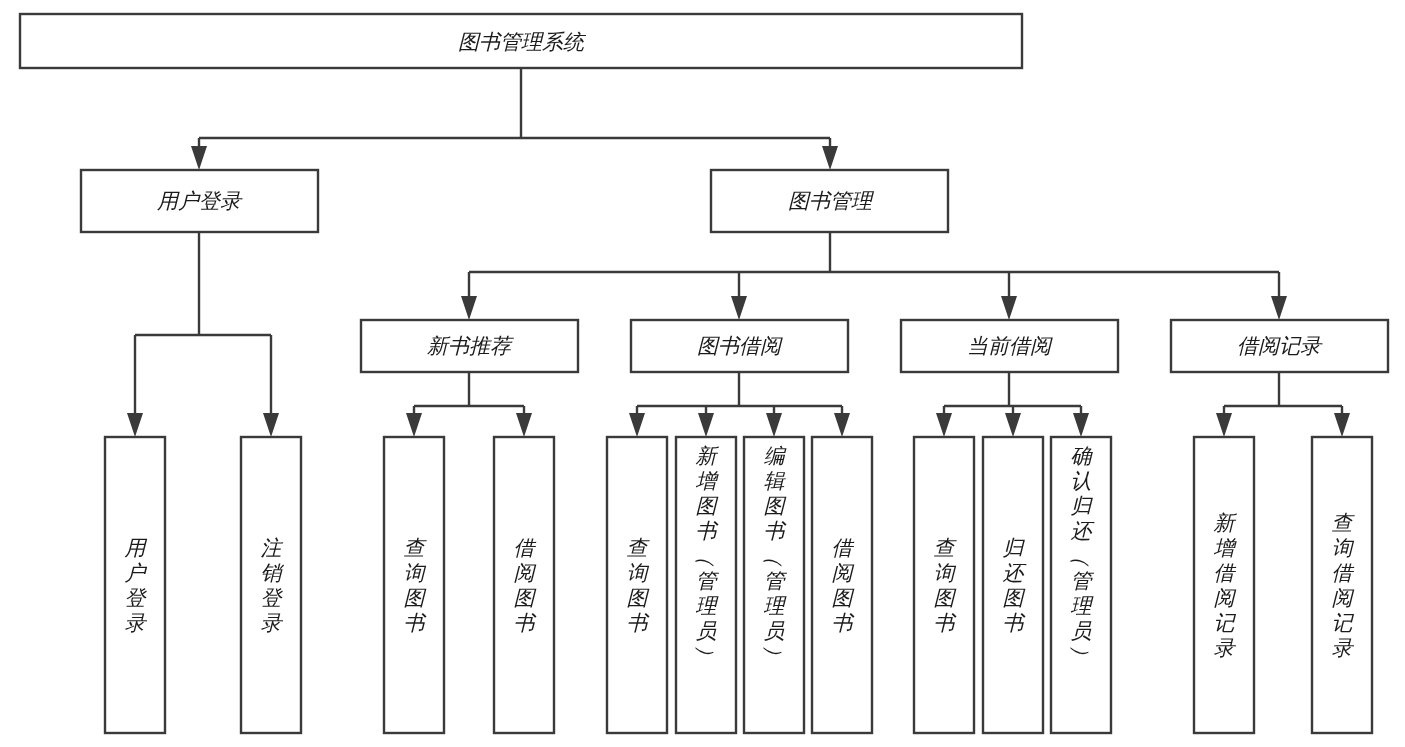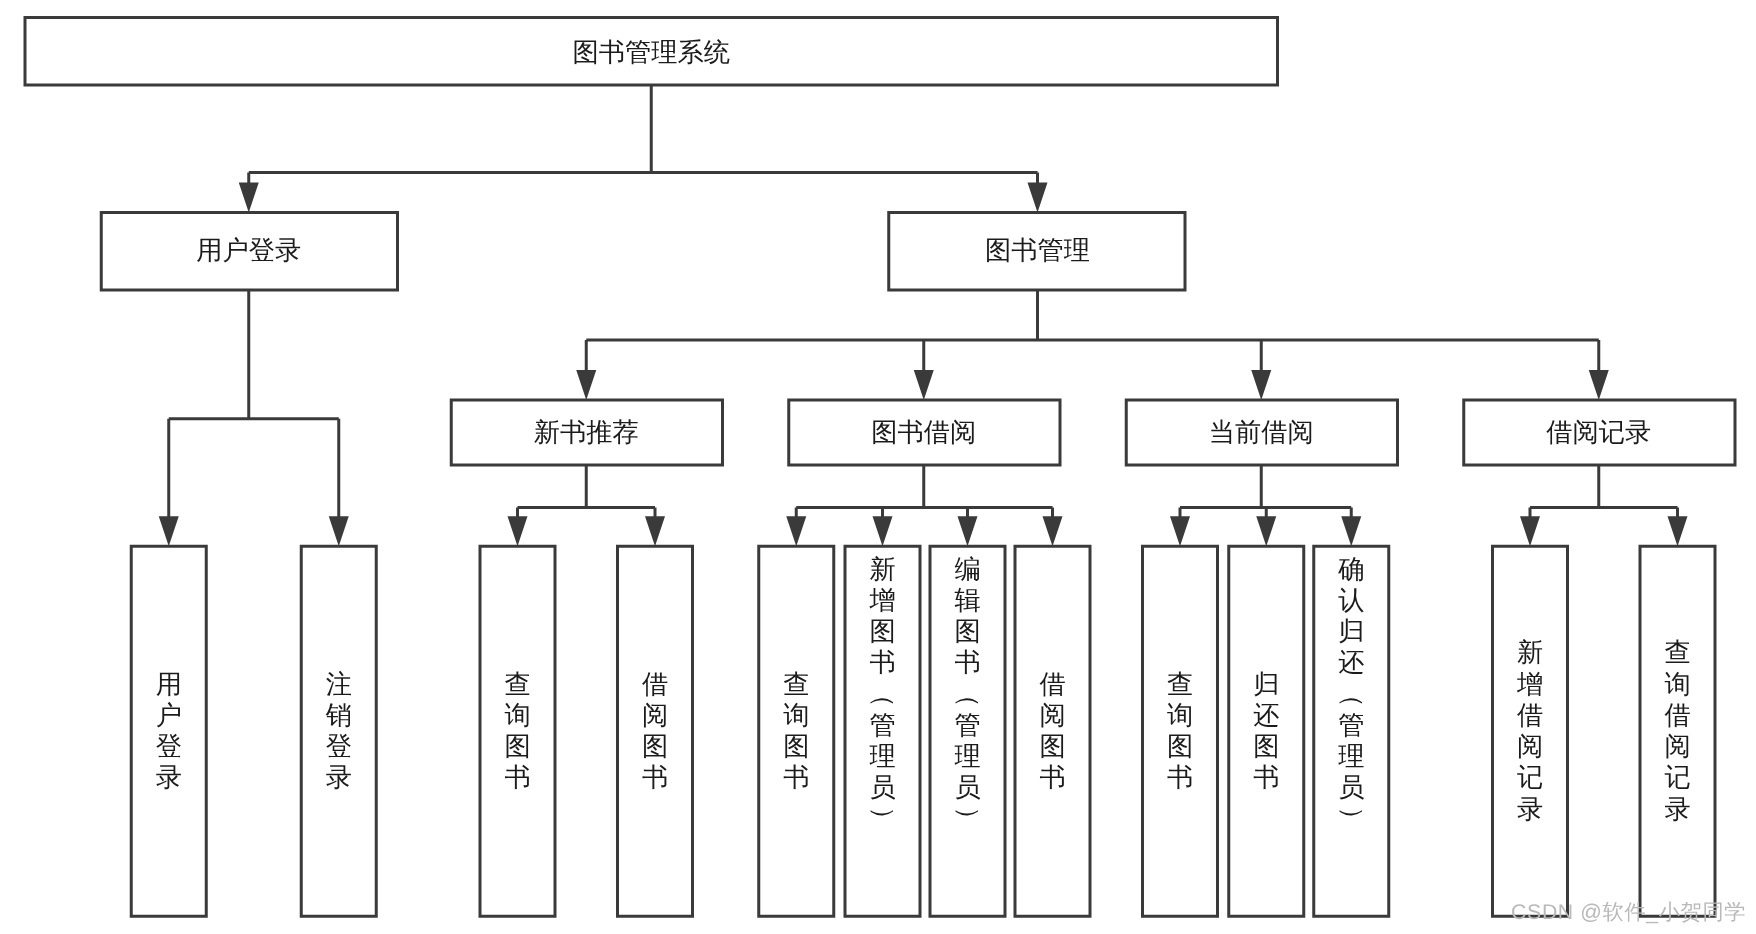--- a/index.html
+++ b/index.html
@@ -10,20 +10,21 @@
   }
   body {
     font-family: "Liberation Sans", "DejaVu Sans", sans-serif;
   }
   #diagram-root {
     position: relative;
     width: 1405px;
     height: 747px;
     background: #ffffff;
     overflow: hidden;
+    font-style: italic;
   }
   svg.diagram-canvas {
     position: absolute;
     top: 0;
     left: 0;
     width: 1405px;
     height: 747px;
   }
   .node-box {
     fill: #ffffff;
@@ -312,15 +313,14 @@
     </div>
   <div class="vlabel-wrap center" style="left:1312px; top:437px; width:60px; height:296px;">
       <span class="vlabel-char">查</span>
       <span class="vlabel-char">询</span>
       <span class="vlabel-char">借</span>
       <span class="vlabel-char">阅</span>
       <span class="vlabel-char">记</span>
       <span class="vlabel-char">录</span>
     </div>
 
-  <div id="watermark">CSDN @软件_小贺同学</div>
 
 </div>
 
 </body></html>

